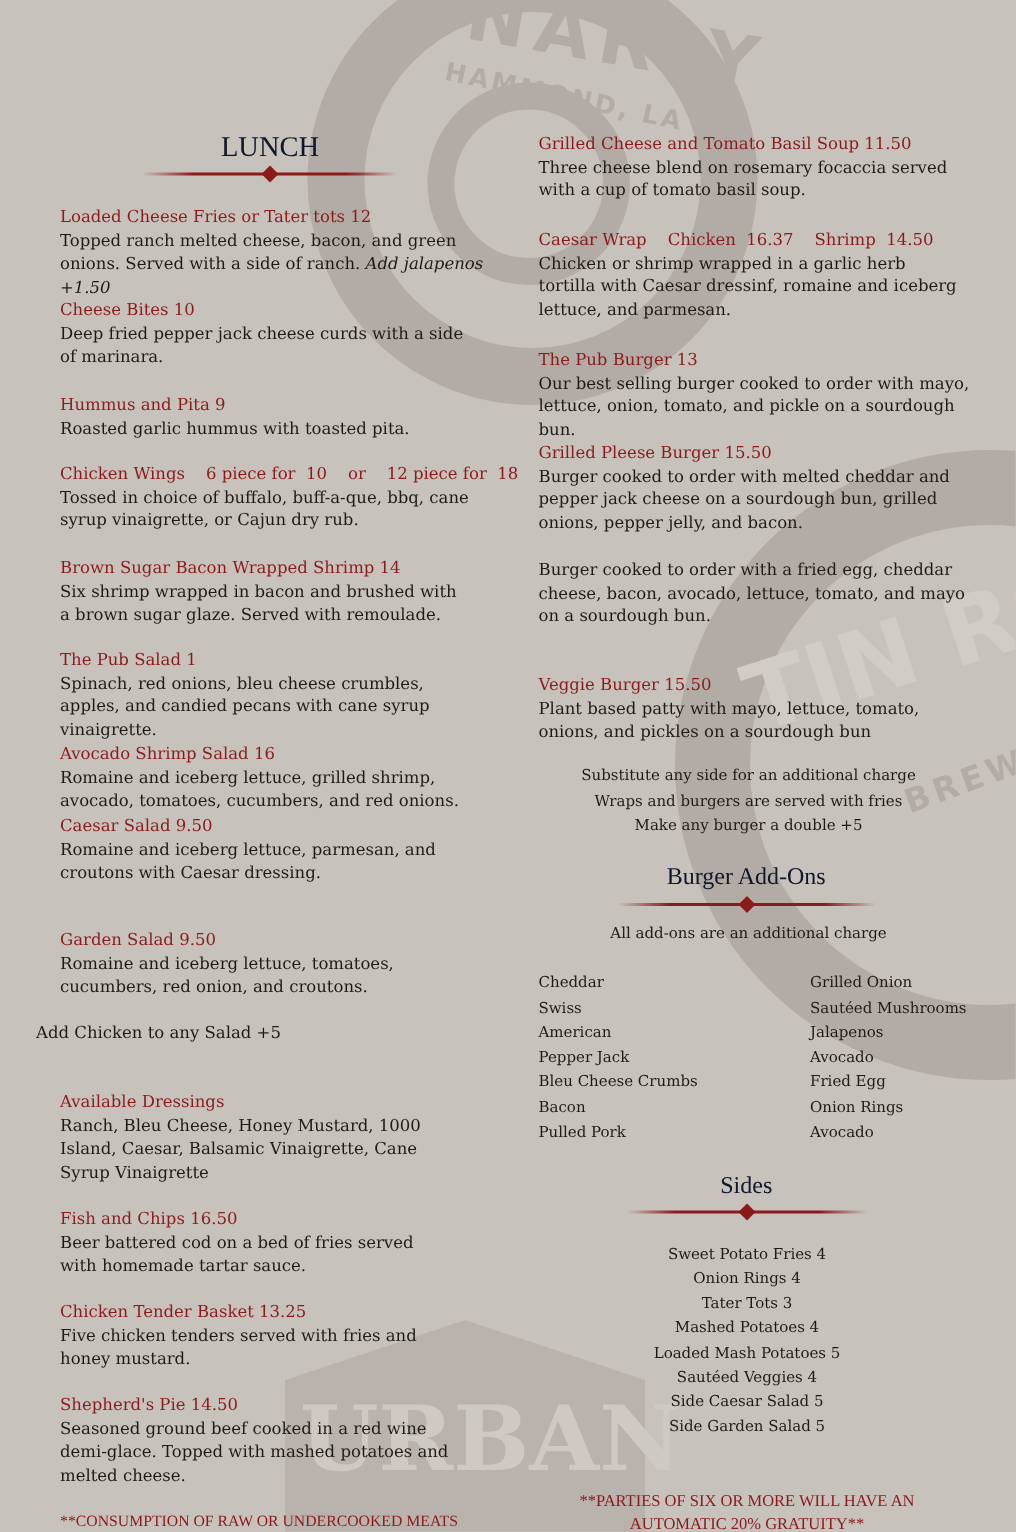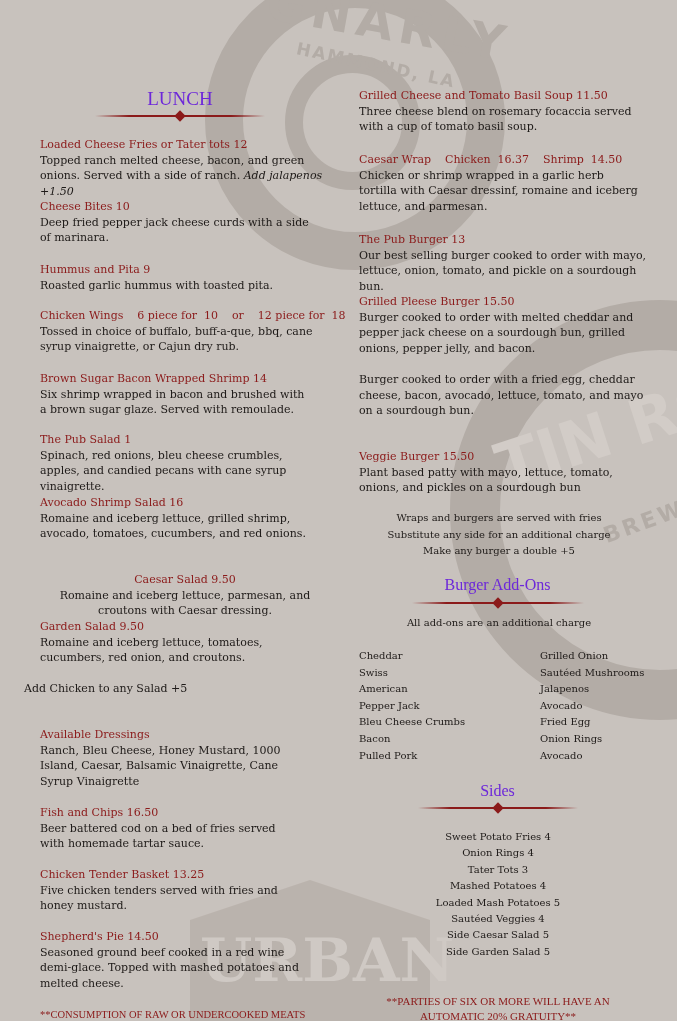--- a/index.html
+++ b/index.html
@@ -6,21 +6,21 @@
   body {
     width: 677px; height: 1021px; overflow: hidden; position: relative;
     background: #c8c2bd;
     font-family: "DejaVu Serif", "Liberation Serif", serif;
     color: #1e1a18;
   }
   .wm { position: absolute; pointer-events: none; }
   .wm-ring { border-radius: 50%; border-style: solid; border-color: #b3aca6; }
   .wm-text { color: #b3aca6; font-family: "DejaVu Sans", sans-serif; font-weight: bold; }
   .section-title {
-    position: absolute; text-align: center; color: #6d28d9;
+    position: absolute; text-align: center; color: #0f172a;
     font-family: "Liberation Serif", serif; font-size: 19px;
   }
   .divider { position: absolute; height: 2px; background: linear-gradient(to right, transparent, #8b1a1a 20%, #8b1a1a 80%, transparent); }
   .divider .dot { position: absolute; left: 50%; top: -3px; width: 8px; height: 8px; background: #8b1a1a; transform: translateX(-50%) rotate(45deg); }
   .item { position: absolute; font-size: 11px; line-height: 15.5px; }
   .item .name { color: #8b1a1a; }
   .item .desc { color: #1e1a18; }
   .item .desc i { font-style: italic; }
   .plain { position: absolute; font-size: 11px; line-height: 16px; }
   .center-note { position: absolute; text-align: center; font-size: 10px; line-height: 16.5px; }
@@ -67,21 +67,21 @@
   <div class="desc">Six shrimp wrapped in bacon and brushed with a brown sugar glaze. Served with remoulade.</div>
 </div>
 <div class="item" style="left:40px;top:432px;width:280px;">
   <div class="name">The Pub Salad  1</div>
   <div class="desc">Spinach, red onions, bleu cheese crumbles, apples, and candied pecans with cane syrup vinaigrette.</div>
 </div>
 <div class="item" style="left:40px;top:495px;width:290px;">
   <div class="name">Avocado Shrimp Salad  16</div>
   <div class="desc">Romaine and iceberg lettuce, grilled shrimp, avocado, tomatoes, cucumbers, and red onions.</div>
 </div>
-<div class="item" style="left:40px;top:572px;width:290px;text-align:center;">
+<div class="item" style="left:40px;top:543px;width:290px;">
   <div class="name">Caesar Salad  9.50</div>
   <div class="desc">Romaine and iceberg lettuce, parmesan, and croutons with Caesar dressing.</div>
 </div>
 <div class="item" style="left:40px;top:619px;width:280px;">
   <div class="name">Garden Salad  9.50</div>
   <div class="desc">Romaine and iceberg lettuce, tomatoes, cucumbers, red onion, and croutons.</div>
 </div>
 
 <div class="plain" style="left:24px;top:681px;width:300px;">
   <div>Add Chicken to any Salad  +5</div>
@@ -125,22 +125,22 @@
 </div>
 <div class="item" style="left:359px;top:372px;width:290px;">
   <div class="desc">Burger cooked to order with a fried egg, cheddar cheese, bacon, avocado, lettuce, tomato, and mayo on a sourdough bun.</div>
 </div>
 <div class="item" style="left:359px;top:449px;width:290px;">
   <div class="name">Veggie Burger  15.50</div>
   <div class="desc">Plant based patty with mayo, lettuce, tomato, onions, and pickles on a sourdough bun</div>
 </div>
 
 <div class="center-note" style="left:359px;top:510px;width:280px;">
+  <div>Substitute any side for an additional charge</div>
   <div>Wraps and burgers are served with fries</div>
-  <div>Substitute any side for an additional charge</div>
   <div>Make any burger a double +5</div>
 </div>
 
 <div class="section-title" style="left:400px;top:576px;width:195px;font-size:16px;">Burger Add-Ons</div>
 <div class="divider" style="left:412px;top:602px;width:172px;">
     <span class="dot"></span>
   </div>
 <div class="center-note" style="left:359px;top:615px;width:280px;">All add-ons are an additional charge</div>
 
 <div class="addon-list" style="left:359px;top:648px;width:160px;">

